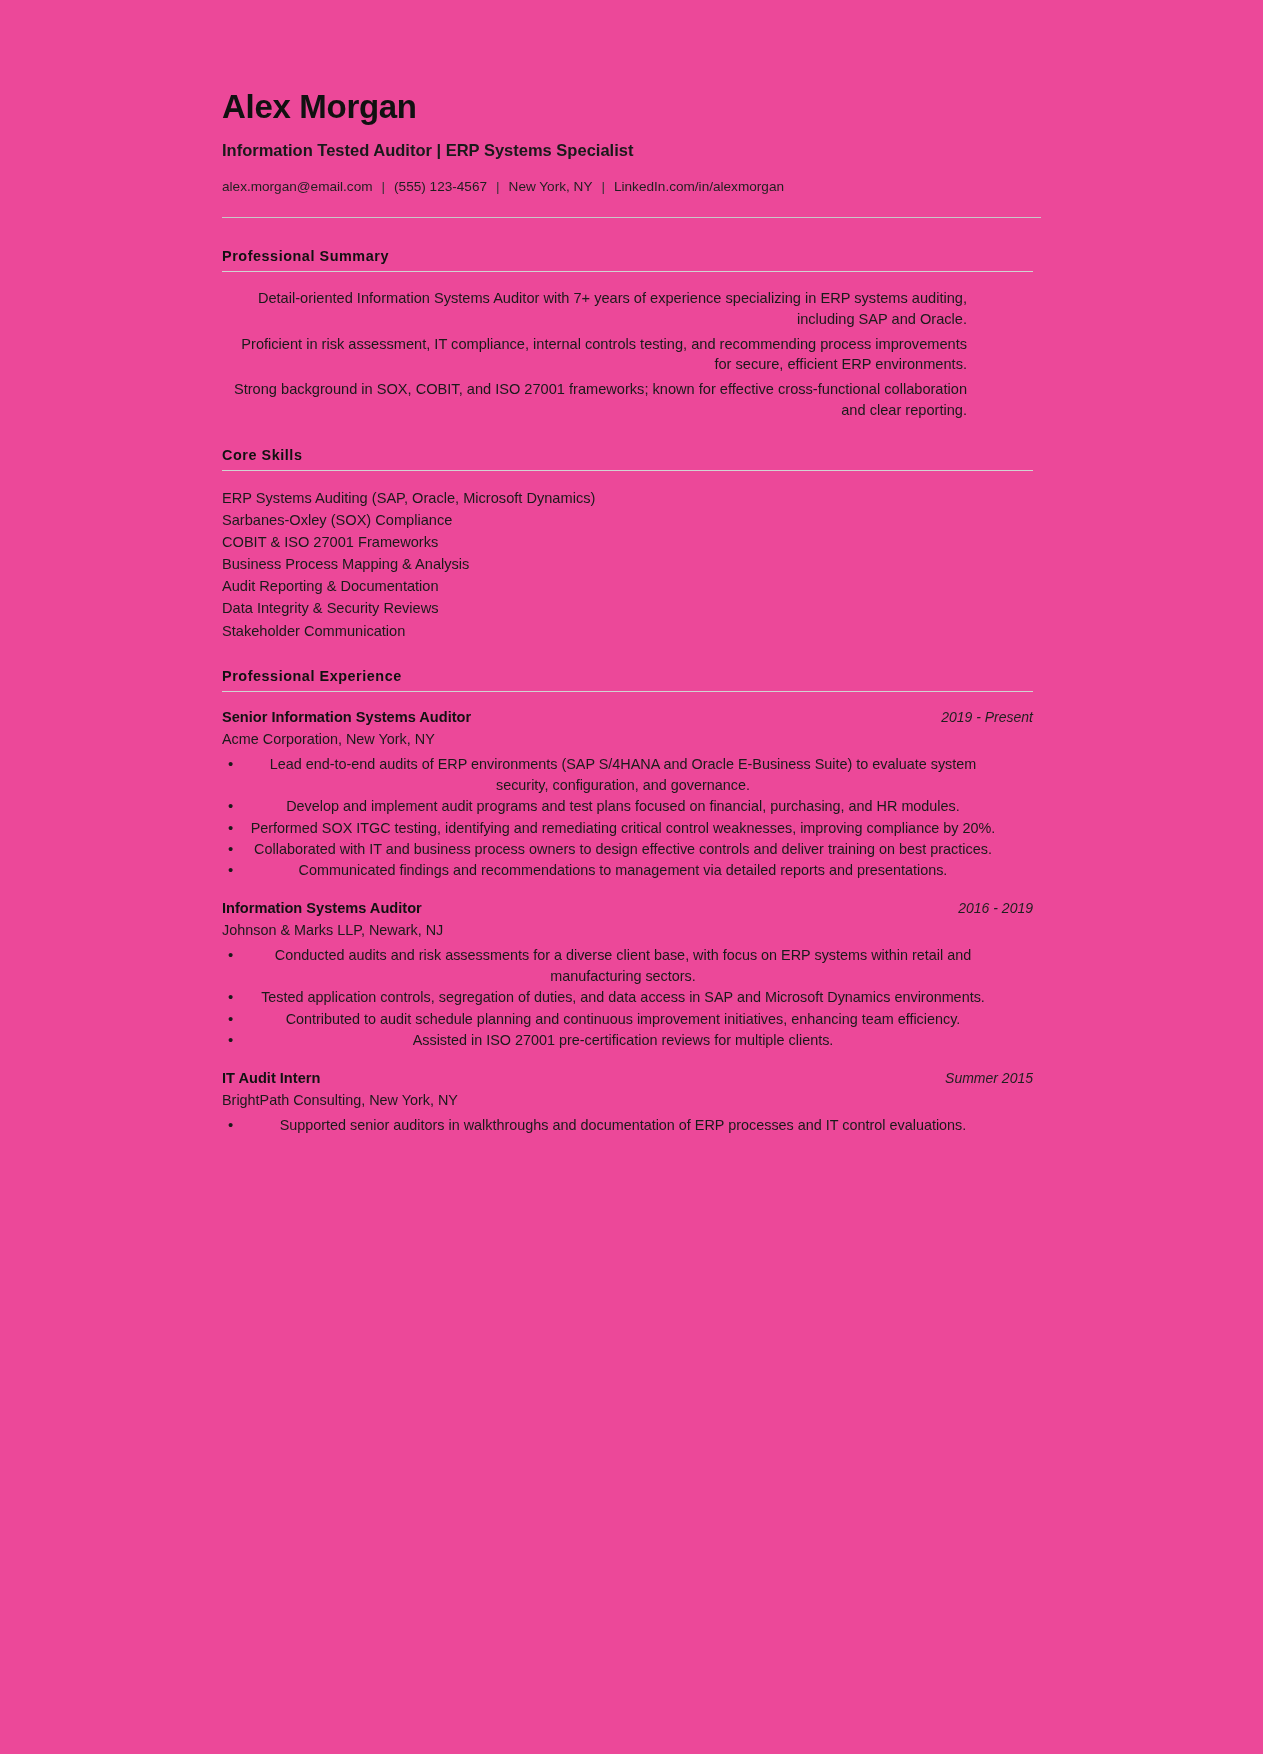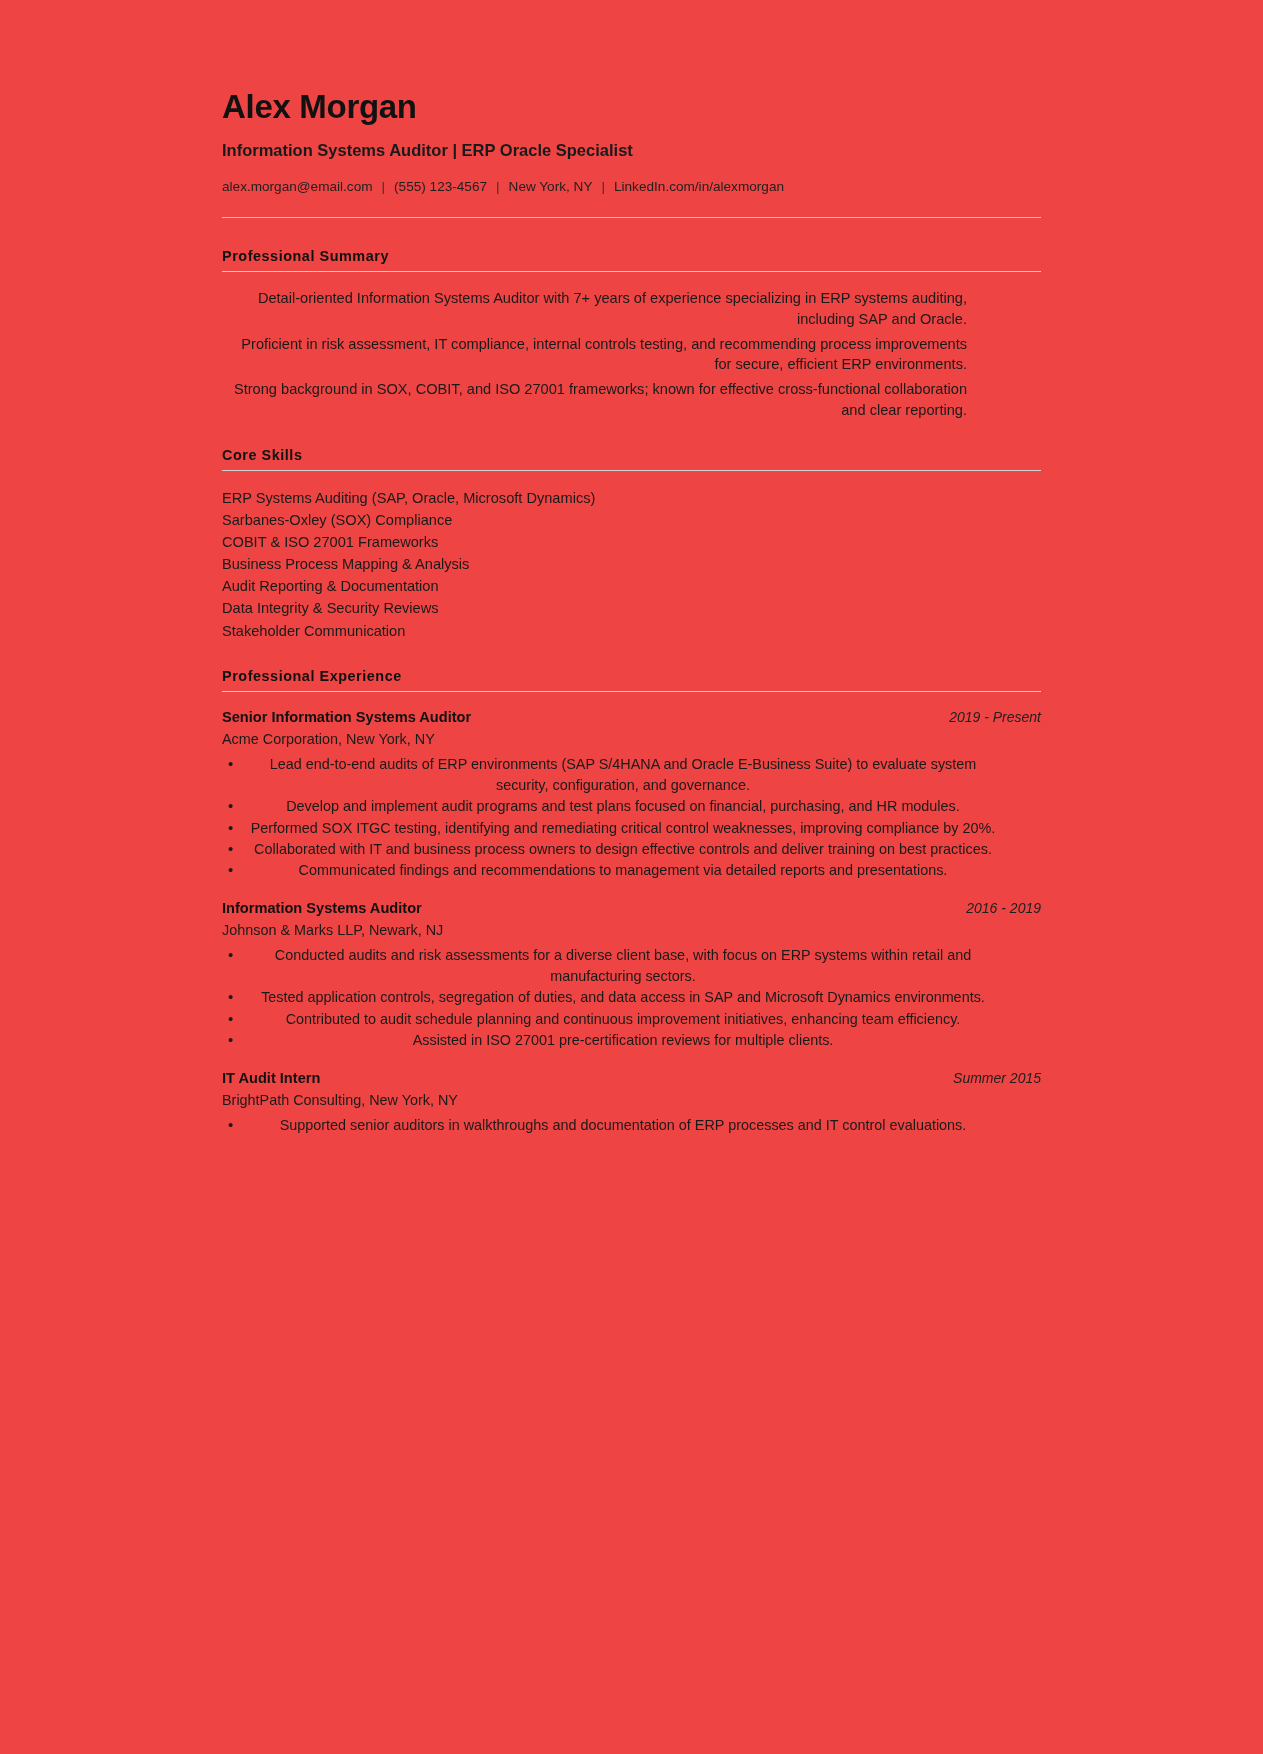--- a/index.html
+++ b/index.html
@@ -13,21 +13,21 @@
     font-family: "Liberation Sans", "DejaVu Sans", sans-serif;
     color: #1a1a1a;
     -webkit-font-smoothing: antialiased;
   }
   .page {
     position: relative;
     width: 1263px;
     height: 1754px;
     box-sizing: border-box;
     padding: 88px 222px 0 222px;
-    background: #ef4444;
+    background: #ec4899;
   }
   .sheet {
     width: 100%;
   }
 
   
   .name {
     font-size: 33px;
     font-weight: 700;
     letter-spacing: -0.3px;
@@ -55,21 +55,21 @@
     color: #333333;
   }
   .header-rule {
     border: 0;
     border-top: 1px solid #c8c8c8;
     margin: 0 0 30px 0;
   }
 
   
   .section {
-    margin: 0 0 26px 0;
+    margin: 0 8px 26px 0;
   }
   .section-title {
     font-size: 14.4px;
     font-weight: 700;
     letter-spacing: 0.55px;
     color: #111111;
     margin: 0 0 7px 0;
   }
   .section-rule {
     border: 0;
@@ -151,21 +151,21 @@
   }
 </style>
 </head>
 <body>
 
 <div class="page">
   <div class="sheet">
 
     <header>
       <h1 class="name">Alex Morgan</h1>
-      <div class="headline">Information Systems Auditor | ERP Oracle Specialist</div>
+      <div class="headline">Information Tested Auditor | ERP Systems Specialist</div>
       <div class="contact-line">
         <span>alex.morgan@email.com</span><span class="contact-sep">|</span><span>(555) 123-4567</span><span class="contact-sep">|</span><span>New York, NY</span><span class="contact-sep">|</span><span>LinkedIn.com/in/alexmorgan</span>
       </div>
       <hr class="header-rule">
     </header>
 
     <section class="section">
       <h2 class="section-title">Professional Summary</h2>
       <hr class="section-rule">
       <div>

